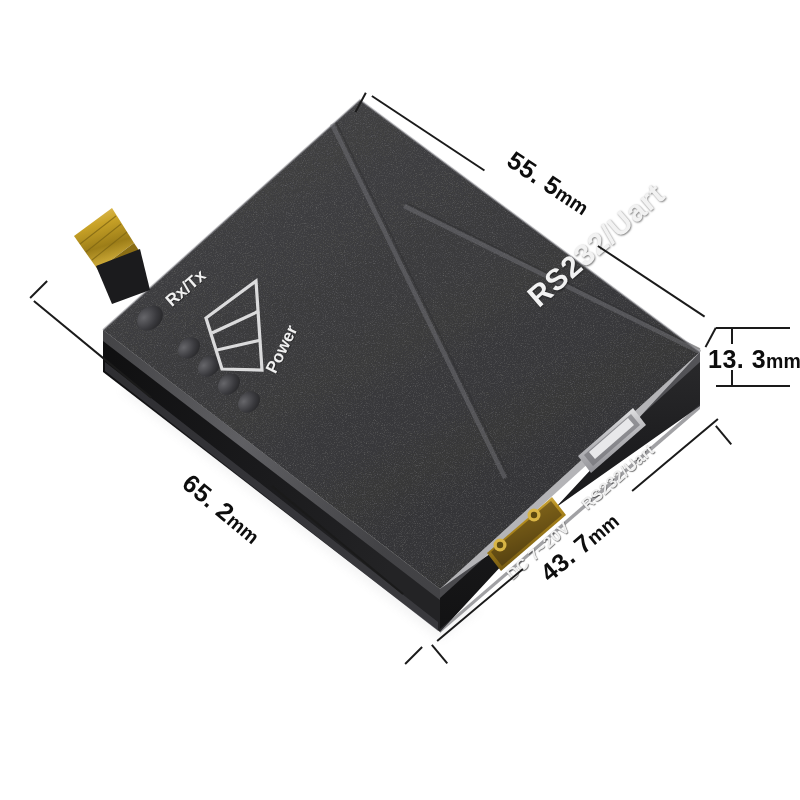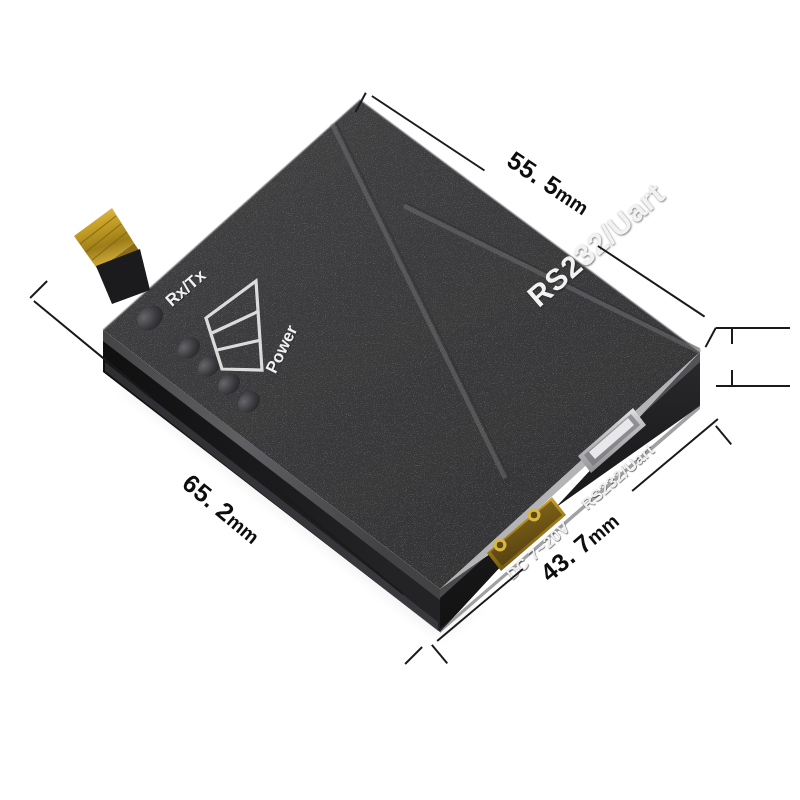--- a/index.html
+++ b/index.html
@@ -222,20 +222,23 @@
   <div class="lead" style="left:366px;top:92px;width:22px;transform:rotate(118deg);"></div>
   <div class="lead" style="left:716px;top:327px;width:22px;transform:rotate(118deg);"></div>
   <div class="dim-label" style="left:510px;top:143px;font-size:25px;transform:rotate(33.5deg);transform-origin:0 50%;">
     <span>55. 5</span><span class="unit">mm</span>
   </div>
 
   <div class="vtick" style="left:716px;top:327px;width:74px;"></div>
   <div class="vtick" style="left:716px;top:385px;width:74px;"></div>
   <div class="vline" style="left:731px;top:327px;height:17px;"></div>
   <div class="vline" style="left:731px;top:370px;height:16px;"></div>
+  <div class="dim-label" style="left:708px;top:345px;font-size:25px;">
+    <span>13. 3</span><span class="unit">mm</span>
+  </div>
 
   <div class="lead" style="left:34px;top:300px;width:152px;transform:rotate(39.5deg);"></div>
   <div class="lead" style="left:272px;top:485px;width:170px;transform:rotate(39.5deg);"></div>
   <div class="lead" style="left:30px;top:297px;width:24px;transform:rotate(-45deg);"></div>
   <div class="lead" style="left:405px;top:663px;width:24px;transform:rotate(-45deg);"></div>
   <div class="dim-label" style="left:186px;top:465px;font-size:25px;transform:rotate(39.5deg);transform-origin:0 50%;">
     <span>65. 2</span><span class="unit">mm</span>
   </div>
 
   <div class="lead" style="left:437px;top:640px;width:112px;transform:rotate(-40deg);"></div>

